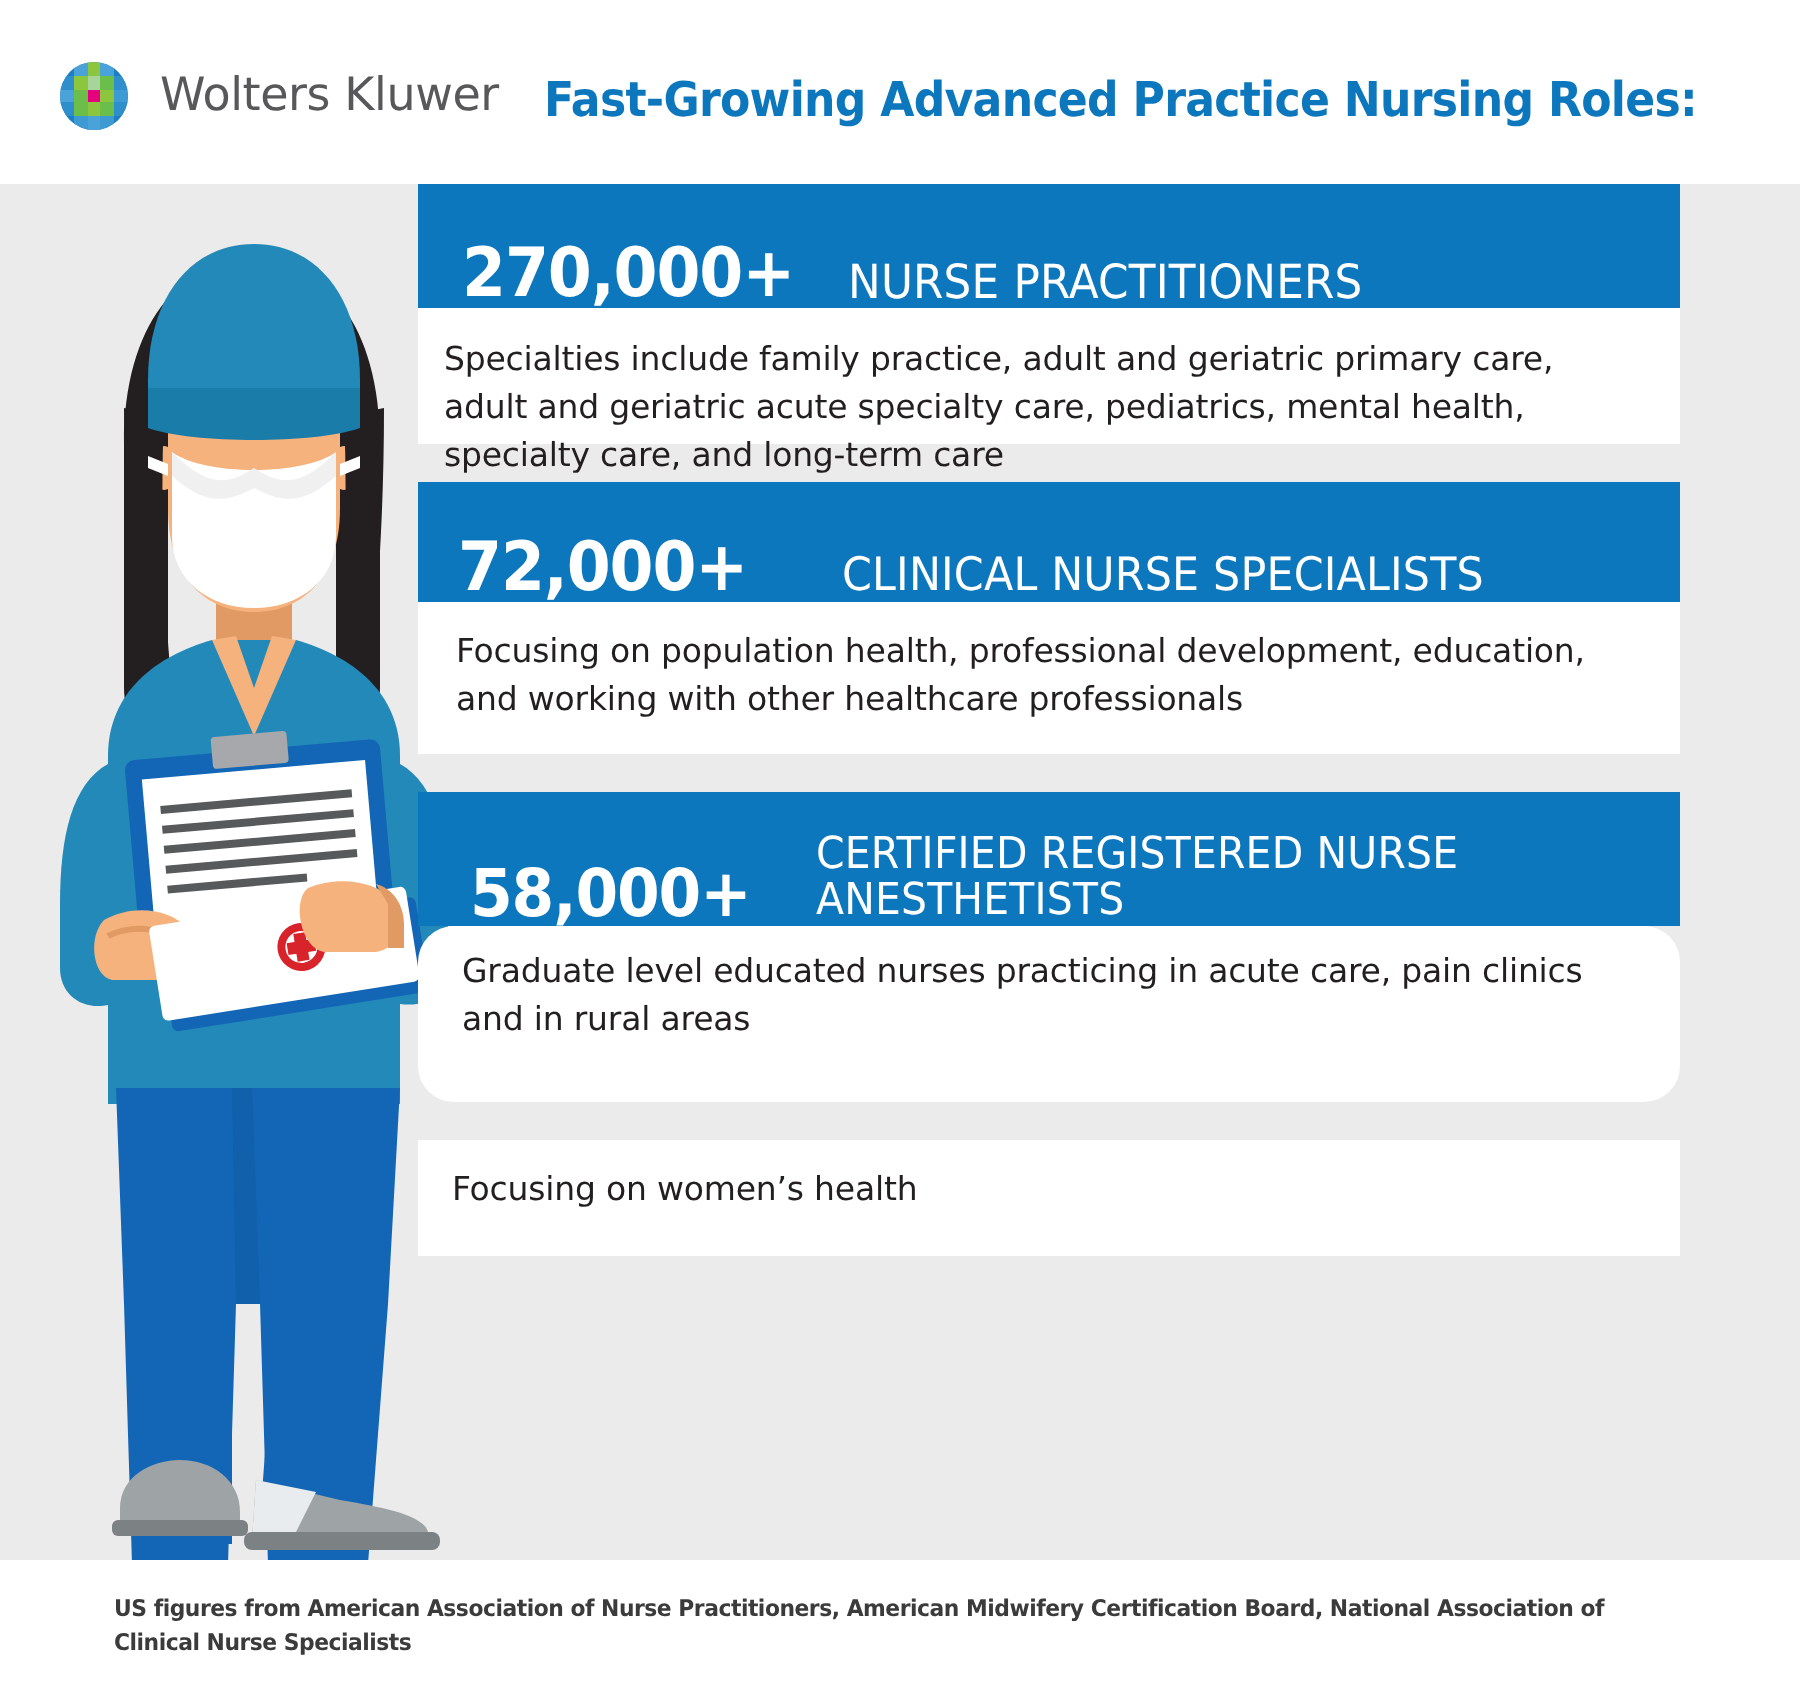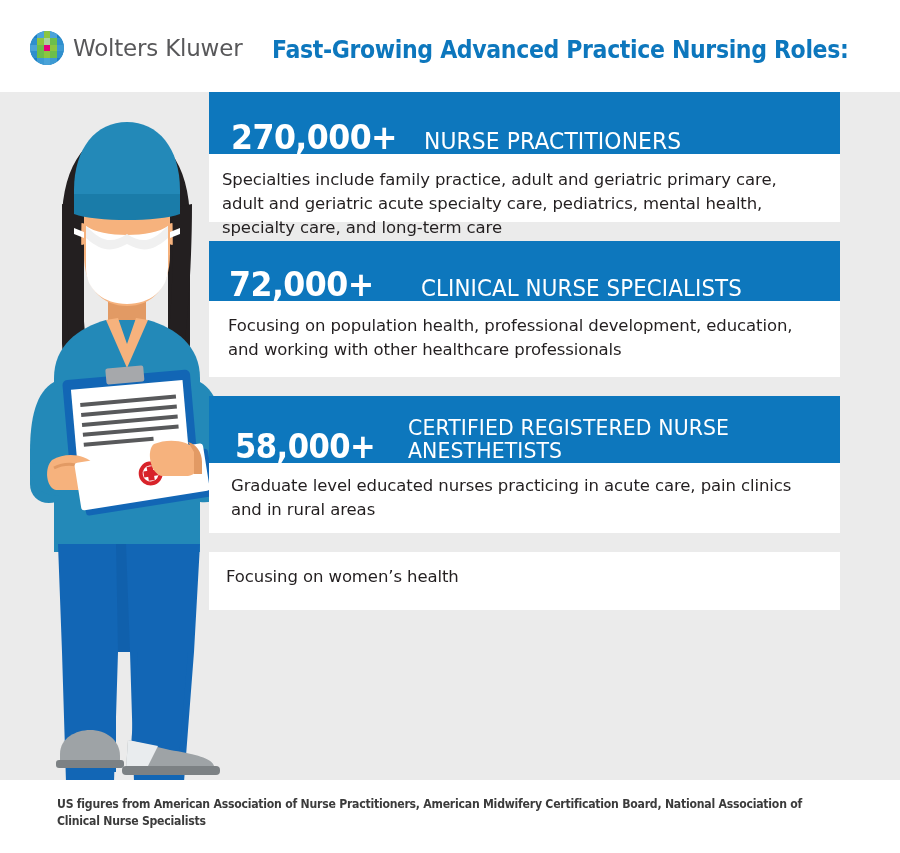--- a/index.html
+++ b/index.html
@@ -55,20 +55,21 @@
     font-size: 5px;
     color: #8b8b8b;
   }
 
   .logo-text {
     font-family: "DejaVu Sans", sans-serif;
     font-size: 23px;
     color: #58585a;
     letter-spacing: -0.2px;
     white-space: nowrap;
+    margin-left: 7px;
   }
 
   .page-title {
     position: absolute;
     left: 272px; top: 36px;
     font-family: "DejaVu Sans", sans-serif;
     font-weight: bold;
     font-size: 24px;
     letter-spacing: -0.4px;
     color: #0d77bd;
@@ -145,21 +146,21 @@
   #card-np .card-body  { height: 68px; padding: 14px 22px 0 13px; }
 
   #card-cns .card-head { height: 60px; padding-left: 20px; }
   #card-cns .num       { font-size: 34px; }
   #card-cns .label     { margin-left: 36px; }
   #card-cns .card-body { height: 76px; padding: 13px 22px 0 19px; }
 
   #card-crna .card-head{ height: 67px; padding-left: 26px; }
   #card-crna .num      { font-size: 33px; }
   #card-crna .label    { margin-left: 22px; font-size: 22px; }
-  #card-crna .card-body{ height: 70px; padding: 11px 22px 0 22px; }
+  #card-crna .card-body{ height: 88px; padding: 11px 22px 0 22px; border-radius: 18px; }
 
   #card-cnm .card-head { height: 62px; padding-left: 30px; }
   #card-cnm .num       { font-size: 33px; }
   #card-cnm .label     { margin-left: 18px; font-size: 24px; }
   #card-cnm .card-body { height: 58px; padding: 13px 22px 0 17px; }
 
   .card-body p { margin: 0; }
 
   
   .footer {

